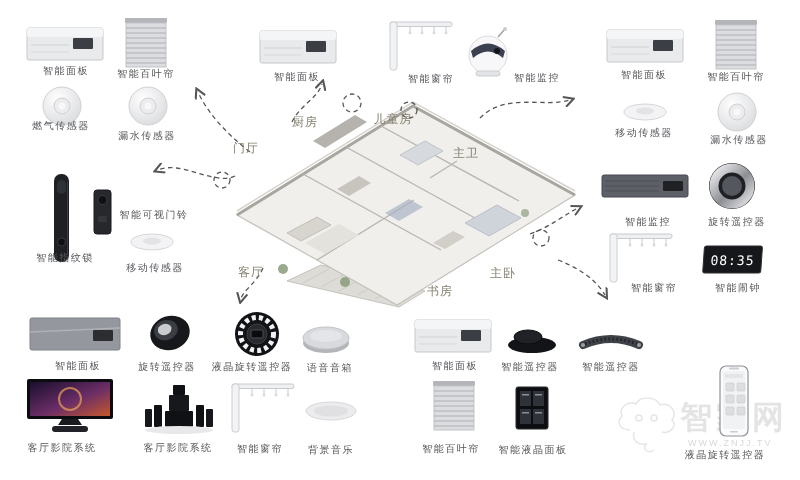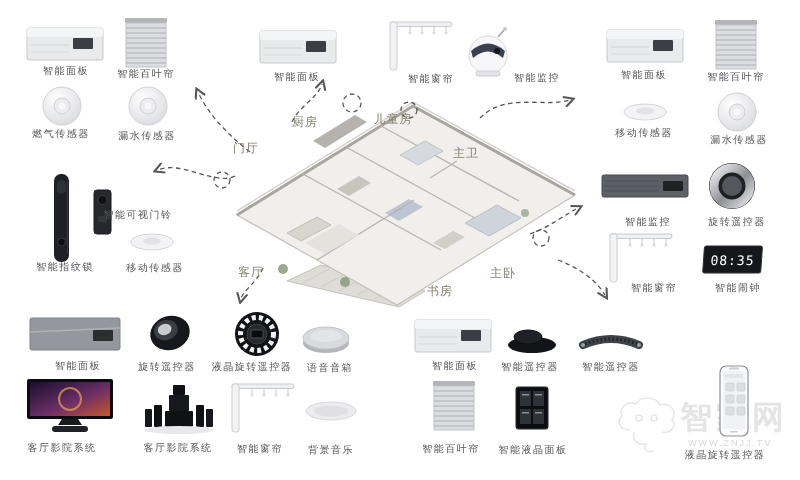--- a/index.html
+++ b/index.html
@@ -193,21 +193,21 @@
    <defs>
               <radialGradient id="gsr" cx="38%" cy="32%" r="75%">
      <stop offset="0%" stop-color="#ffffff"></stop>
                 <stop offset="100%" stop-color="#dadbde"></stop>
               </radialGradient>
             </defs>
    <circle cx="22" cy="22" r="19" fill="url(#gsr)" stroke="#cfd0d3"></circle>
    <circle cx="22" cy="22" r="8" fill="#ececee" stroke="#cfd0d2"></circle>
    <circle cx="22" cy="22" r="3.5" fill="#f8f8f9"></circle>
           </svg></span>
-        <div class="dev-label" style="left: 61px; top: 134px; text-align: right;">燃气传感器</div>
+        <div class="dev-label" style="left: 61px; top: 126px; text-align: right;">燃气传感器</div>
       </div>
       <div class="device">
         <span class="dev-icon" style="left: 148px; top: 106px;"><svg width="44" height="44" viewBox="0 0 44 44">
    <defs>
               <radialGradient id="gsr" cx="38%" cy="32%" r="75%">
      <stop offset="0%" stop-color="#ffffff"></stop>
                 <stop offset="100%" stop-color="#dadbde"></stop>
               </radialGradient>
             </defs>
    <circle cx="22" cy="22" r="19" fill="url(#gsr)" stroke="#cfd0d3"></circle>
@@ -237,29 +237,29 @@
           </svg></span>
         <div class="dev-label" style="left: 739px; top: 140px;">漏水传感器</div>
       </div>
       <div class="device">
         <span class="dev-icon" style="left: 62px; top: 218px;"><svg width="36" height="92" viewBox="0 0 36 92">
    <rect x="10" y="2" width="15" height="88" rx="7" fill="#1e2024"></rect>
    <rect x="13" y="8" width="9" height="14" rx="4.5" fill="#2e3136"></rect>
    <circle cx="17.5" cy="70" r="4" fill="#0e0f11" stroke="#35383d"></circle>
    <line x1="23.5" y1="10" x2="23.5" y2="82" stroke="#3a3d42" stroke-width="1"></line>
           </svg></span>
-        <div class="dev-label" style="left: 65px; top: 267px;">智能指纹锁</div>
+        <div class="dev-label" style="left: 65px; top: 258px;">智能指纹锁</div>
       </div>
       <div class="device">
         <span class="dev-icon" style="left: 103px; top: 212px;"><svg width="26" height="52" viewBox="0 0 26 52">
    <rect x="4" y="4" width="17" height="44" rx="3" fill="#26282c" stroke="#1a1b1e"></rect>
    <circle cx="12.5" cy="14" r="4.5" fill="#0f1012" stroke="#3a3d42"></circle>
    <rect x="8" y="30" width="9" height="6" rx="1" fill="#33363b"></rect>
           </svg></span>
-        <div class="dev-label" style="left: 138px; top: 215px; text-align: center;">智能可视门铃</div>
+        <div class="dev-label" style="left: 154px; top: 215px; text-align: center;">智能可视门铃</div>
       </div>
       <div class="device">
         <span class="dev-icon" style="left: 152px; top: 242px;"><svg width="48" height="22" viewBox="0 0 48 22">
    <ellipse cx="24" cy="11" rx="21" ry="8" fill="#f3f3f5" stroke="#d6d6d9"></ellipse>
    <ellipse cx="24" cy="10" rx="9" ry="3.5" fill="#e3e3e6"></ellipse>
           </svg></span>
         <div class="dev-label" style="left: 155px; top: 268px;">移动传感器</div>
       </div>
       <div class="device">
         <span class="dev-icon" style="left: 645px; top: 186px;"><svg width="92" height="36" viewBox="0 0 92 36">

